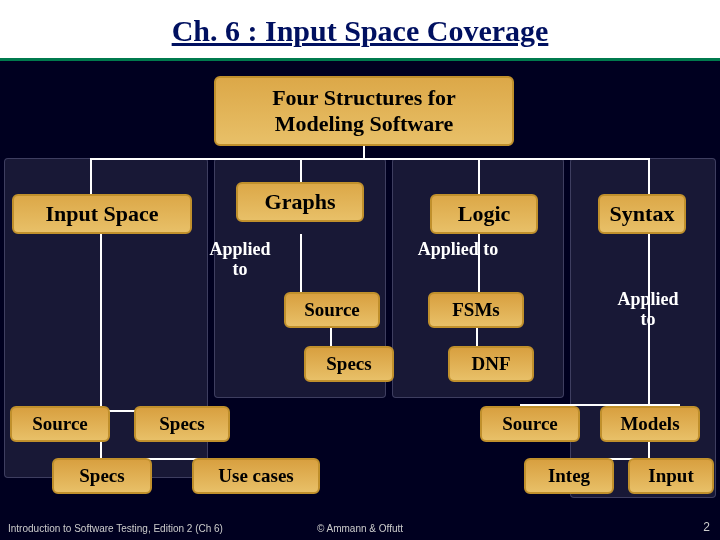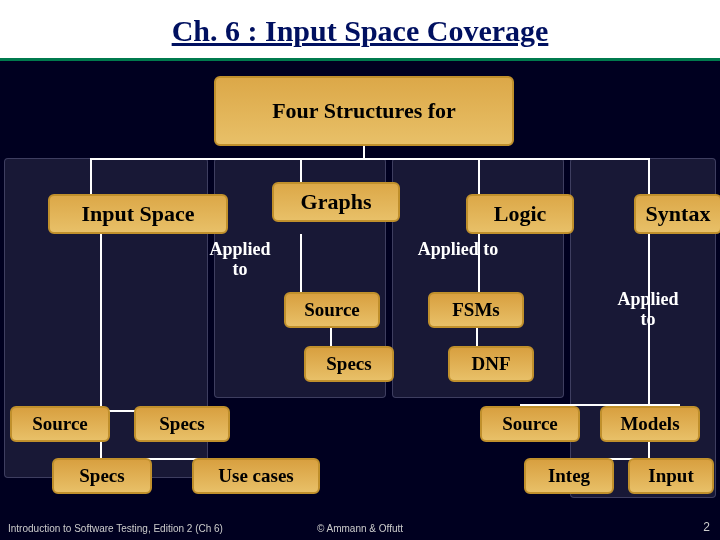--- a/index.html
+++ b/index.html
@@ -32,21 +32,21 @@
     border-radius: 6px;
     text-align: center;
     font-weight: bold;
     color: #000;
     display: flex;
     align-items: center;
     justify-content: center;
     font-family: "Comic Sans MS", cursive;
   }
   .topbox { font-size: 22px; line-height: 1.2; }
-  .mainbox { font-size: 22px; margin-left: 36px; }
+  .mainbox { font-size: 22px; }
   .subbox { font-size: 19px; background: linear-gradient(#d8a040, #e8c068); }
 
   .appliedto {
     position: absolute;
     color: #fff;
     font-size: 18px;
     font-weight: bold;
     text-align: center;
     line-height: 1.1;
     font-family: "Comic Sans MS", cursive;
@@ -85,20 +85,21 @@
 <div class="greenline"></div>
 
 <div class="panel" style="left:4px; top:158px; width:204px; height:320px;"></div>
 <div class="panel" style="left:214px; top:158px; width:172px; height:240px;"></div>
 <div class="panel" style="left:392px; top:158px; width:172px; height:240px;"></div>
 <div class="panel" style="left:570px; top:158px; width:146px; height:340px;"></div>
 
 <div class="box topbox" style="left:214px; top:76px; width:300px; height:70px;">
   <div>
     <div>Four Structures for</div>
+    <div>Modeling Software</div>
   </div>
 </div>
 
 <div class="line vline" style="left:363px; top:146px; height:12px;"></div>
 <div class="line hline" style="left:90px; top:158px; width:560px;"></div>
 <div class="line vline" style="left:90px; top:158px; height:36px;"></div>
 <div class="line vline" style="left:300px; top:158px; height:36px;"></div>
 <div class="line vline" style="left:478px; top:158px; height:36px;"></div>
 <div class="line vline" style="left:648px; top:158px; height:36px;"></div>
 

